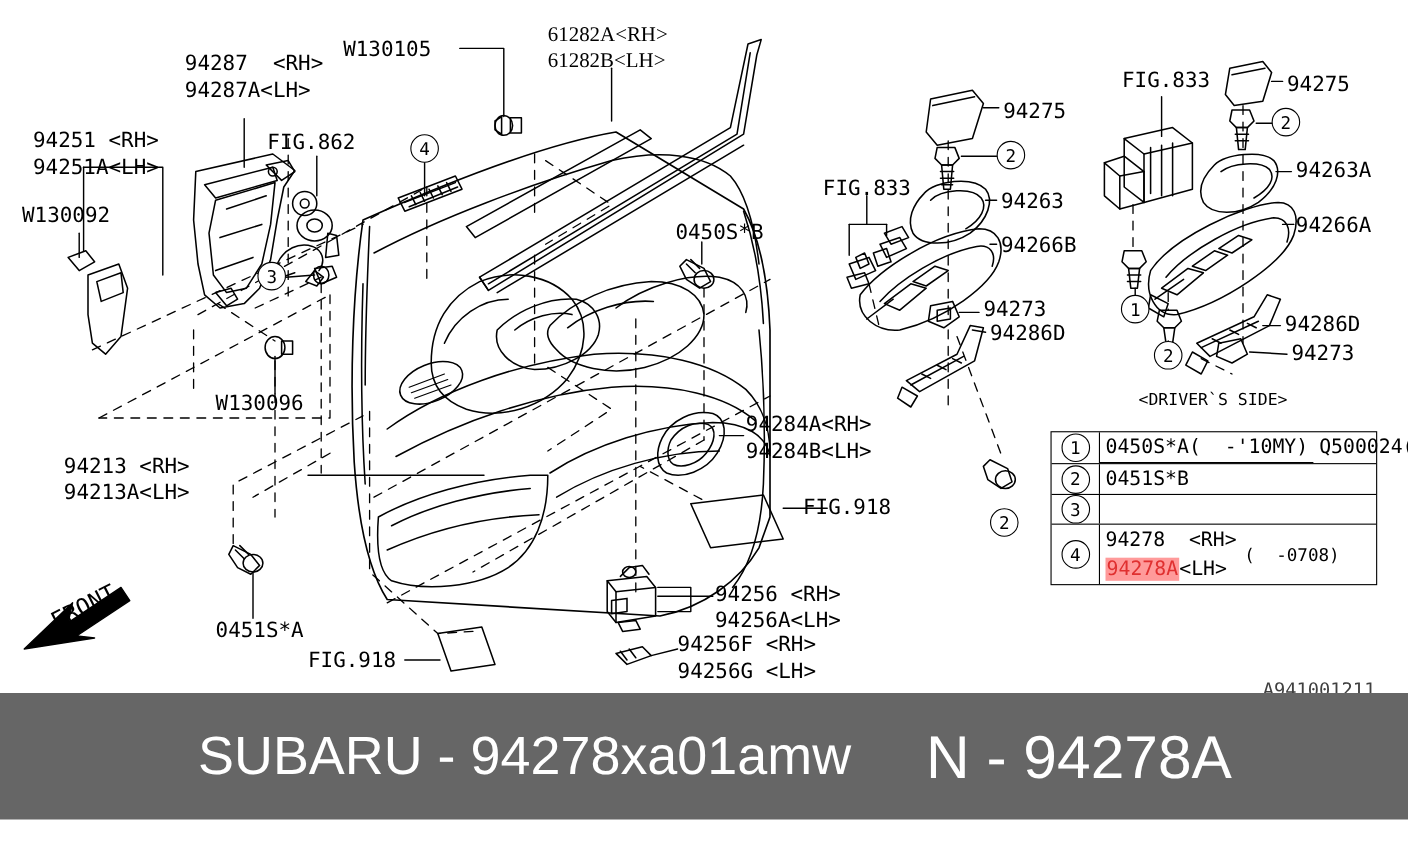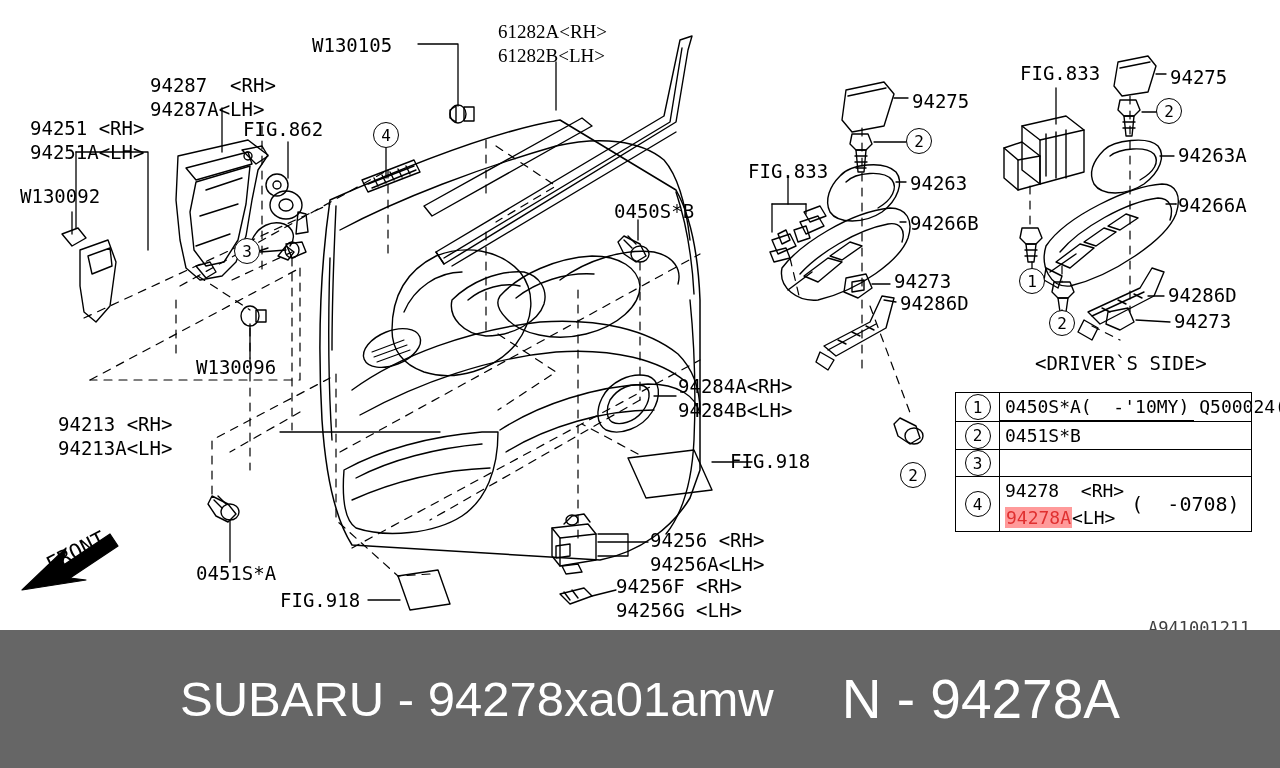--- a/index.html
+++ b/index.html
@@ -50,32 +50,32 @@
   .lgnum .circ{position:static;}
   .lgcells{flex:1;display:flex;flex-direction:row;}
   .lgcell{
     padding:1px 5px;font-size:18px;line-height:25px;white-space:pre;color:#000;
     border-bottom:1.6px solid #000;
   }
   .lgcell:last-child{border-bottom:none;}
   .lgcell.sub{border-bottom:none;}
   .hl{background:#ff9a9a;color:#e03030;padding:0 1px;}
   .lgflex{display:flex;align-items:center;}
-  .lgsuffix{font-size:20px;line-height:25px;white-space:pre;color:#000;padding-left:2px;}
+  .lgsuffix{font-size:16px;line-height:25px;white-space:pre;color:#000;padding-left:2px;}
   .lgstack{display:flex;flex-direction:column;}
 
   
-  #driverside{position:absolute;left:1035px;top:352px;font-size:19px;white-space:pre;}
+  #driverside{position:absolute;left:1035px;top:352px;font-size:15px;white-space:pre;}
 
   
   #diagcode{position:absolute;left:1148px;top:617px;font-size:17px;color:#404040;white-space:pre;}
 
   
   #footer{
-    position:absolute;left:0;top:630px;width:1280px;height:138px;background:#666666;
+    position:absolute;left:0;top:630px;width:1280px;height:115px;background:#666666;
     display:flex;align-items:center;
   }
   #footer .ftxt{
     font-family:"Liberation Sans","DejaVu Sans",sans-serif;
     color:#ffffff;font-size:49px;white-space:pre;margin-left:180px;letter-spacing:0px;
   }
   #footer .fright{
     font-family:"Liberation Sans","DejaVu Sans",sans-serif;
     color:#ffffff;font-size:55px;white-space:pre;margin-left:68px;
   }
@@ -442,21 +442,21 @@
       <g fill="#000" stroke="#000" stroke-width="1.2">
         <path d="M22 590 L66 548 L62 566 L110 534 L118 546 L70 578 L86 580 Z"></path>
       </g>
 
     </svg>
   </div>
 
   <div class="lbl two" style="left:30px;top:116px;">94251 &lt;RH&gt;
 94251A&lt;LH&gt;</div>
   <div class="lbl" style="left:20px;top:185px;">W130092</div>
-  <div class="lbl two" style="left:150px;top:46px;margin-top:27px;">94287  &lt;RH&gt;
+  <div class="lbl two" style="left:168px;top:46px;">94287  &lt;RH&gt;
 94287A&lt;LH&gt;</div>
   <div class="lbl" style="left:243px;top:118px;">FIG.862</div>
   <div class="lbl" style="left:312px;top:34px;">W130105</div>
   <div class="lbl two" style="left:498px;top:20px;font-family:Liberation Serif, serif;">61282A&lt;RH&gt;
 61282B&lt;LH&gt;</div>
   <div class="lbl" style="left:614px;top:200px;">0450S*B</div>
   <div class="lbl" style="left:196px;top:356px;">W130096</div>
   <div class="lbl two" style="left:58px;top:412px;">94213 &lt;RH&gt;
 94213A&lt;LH&gt;</div>
   <div class="lbl" style="left:196px;top:562px;">0451S*A</div>

